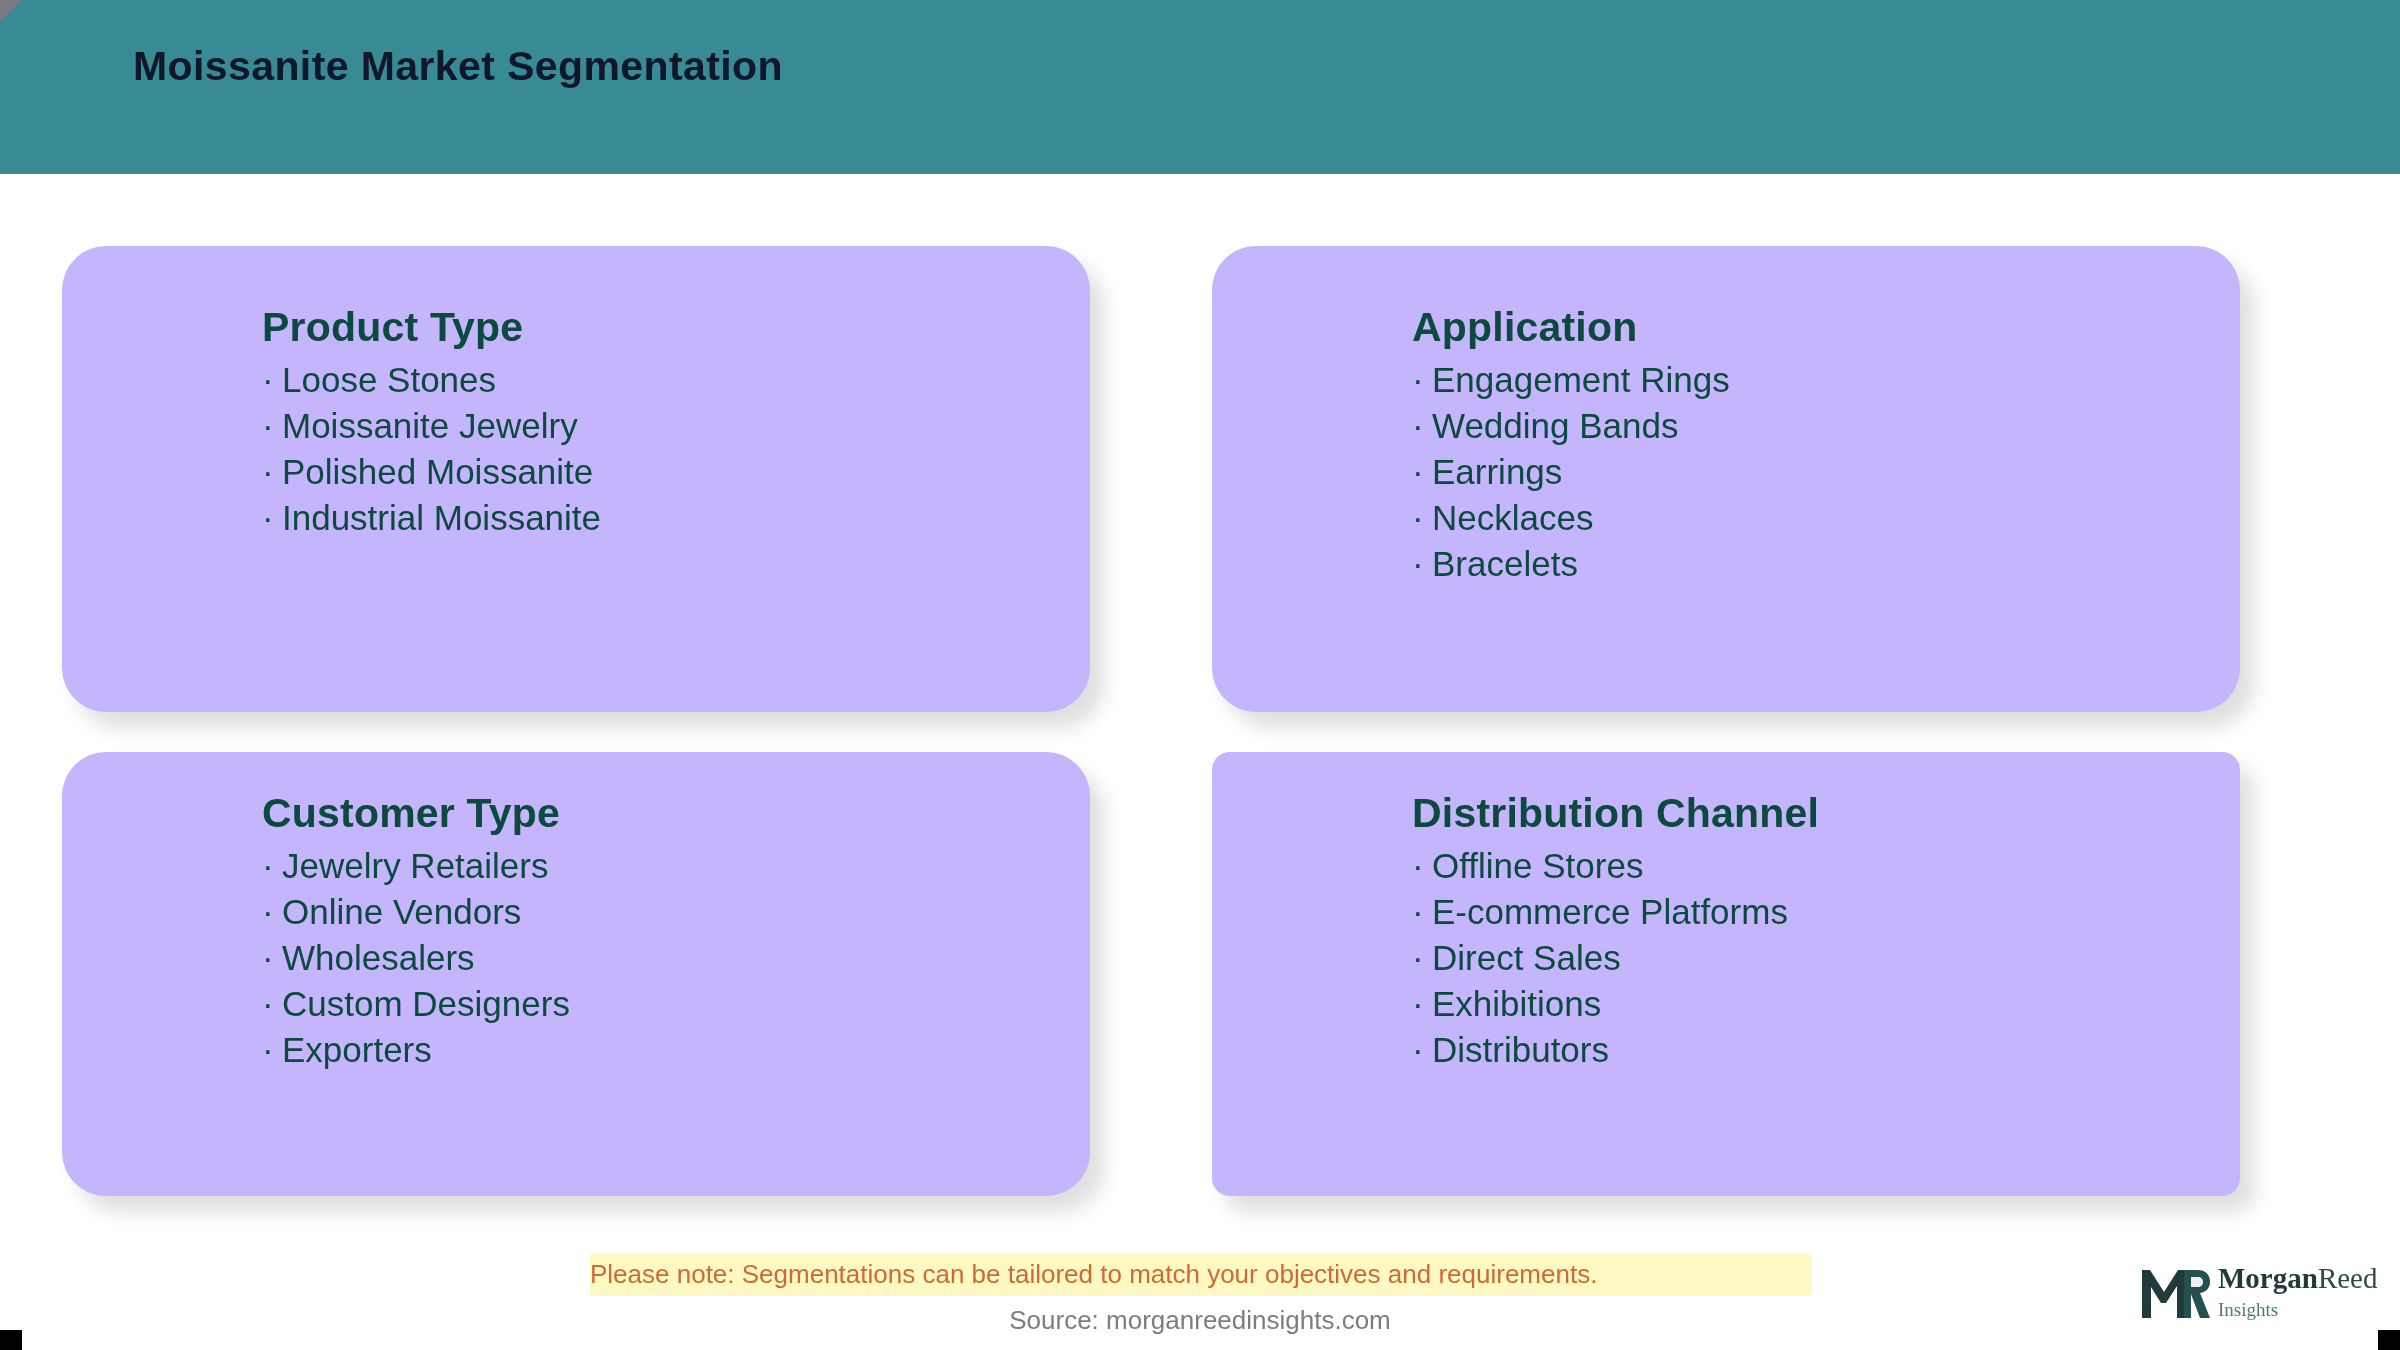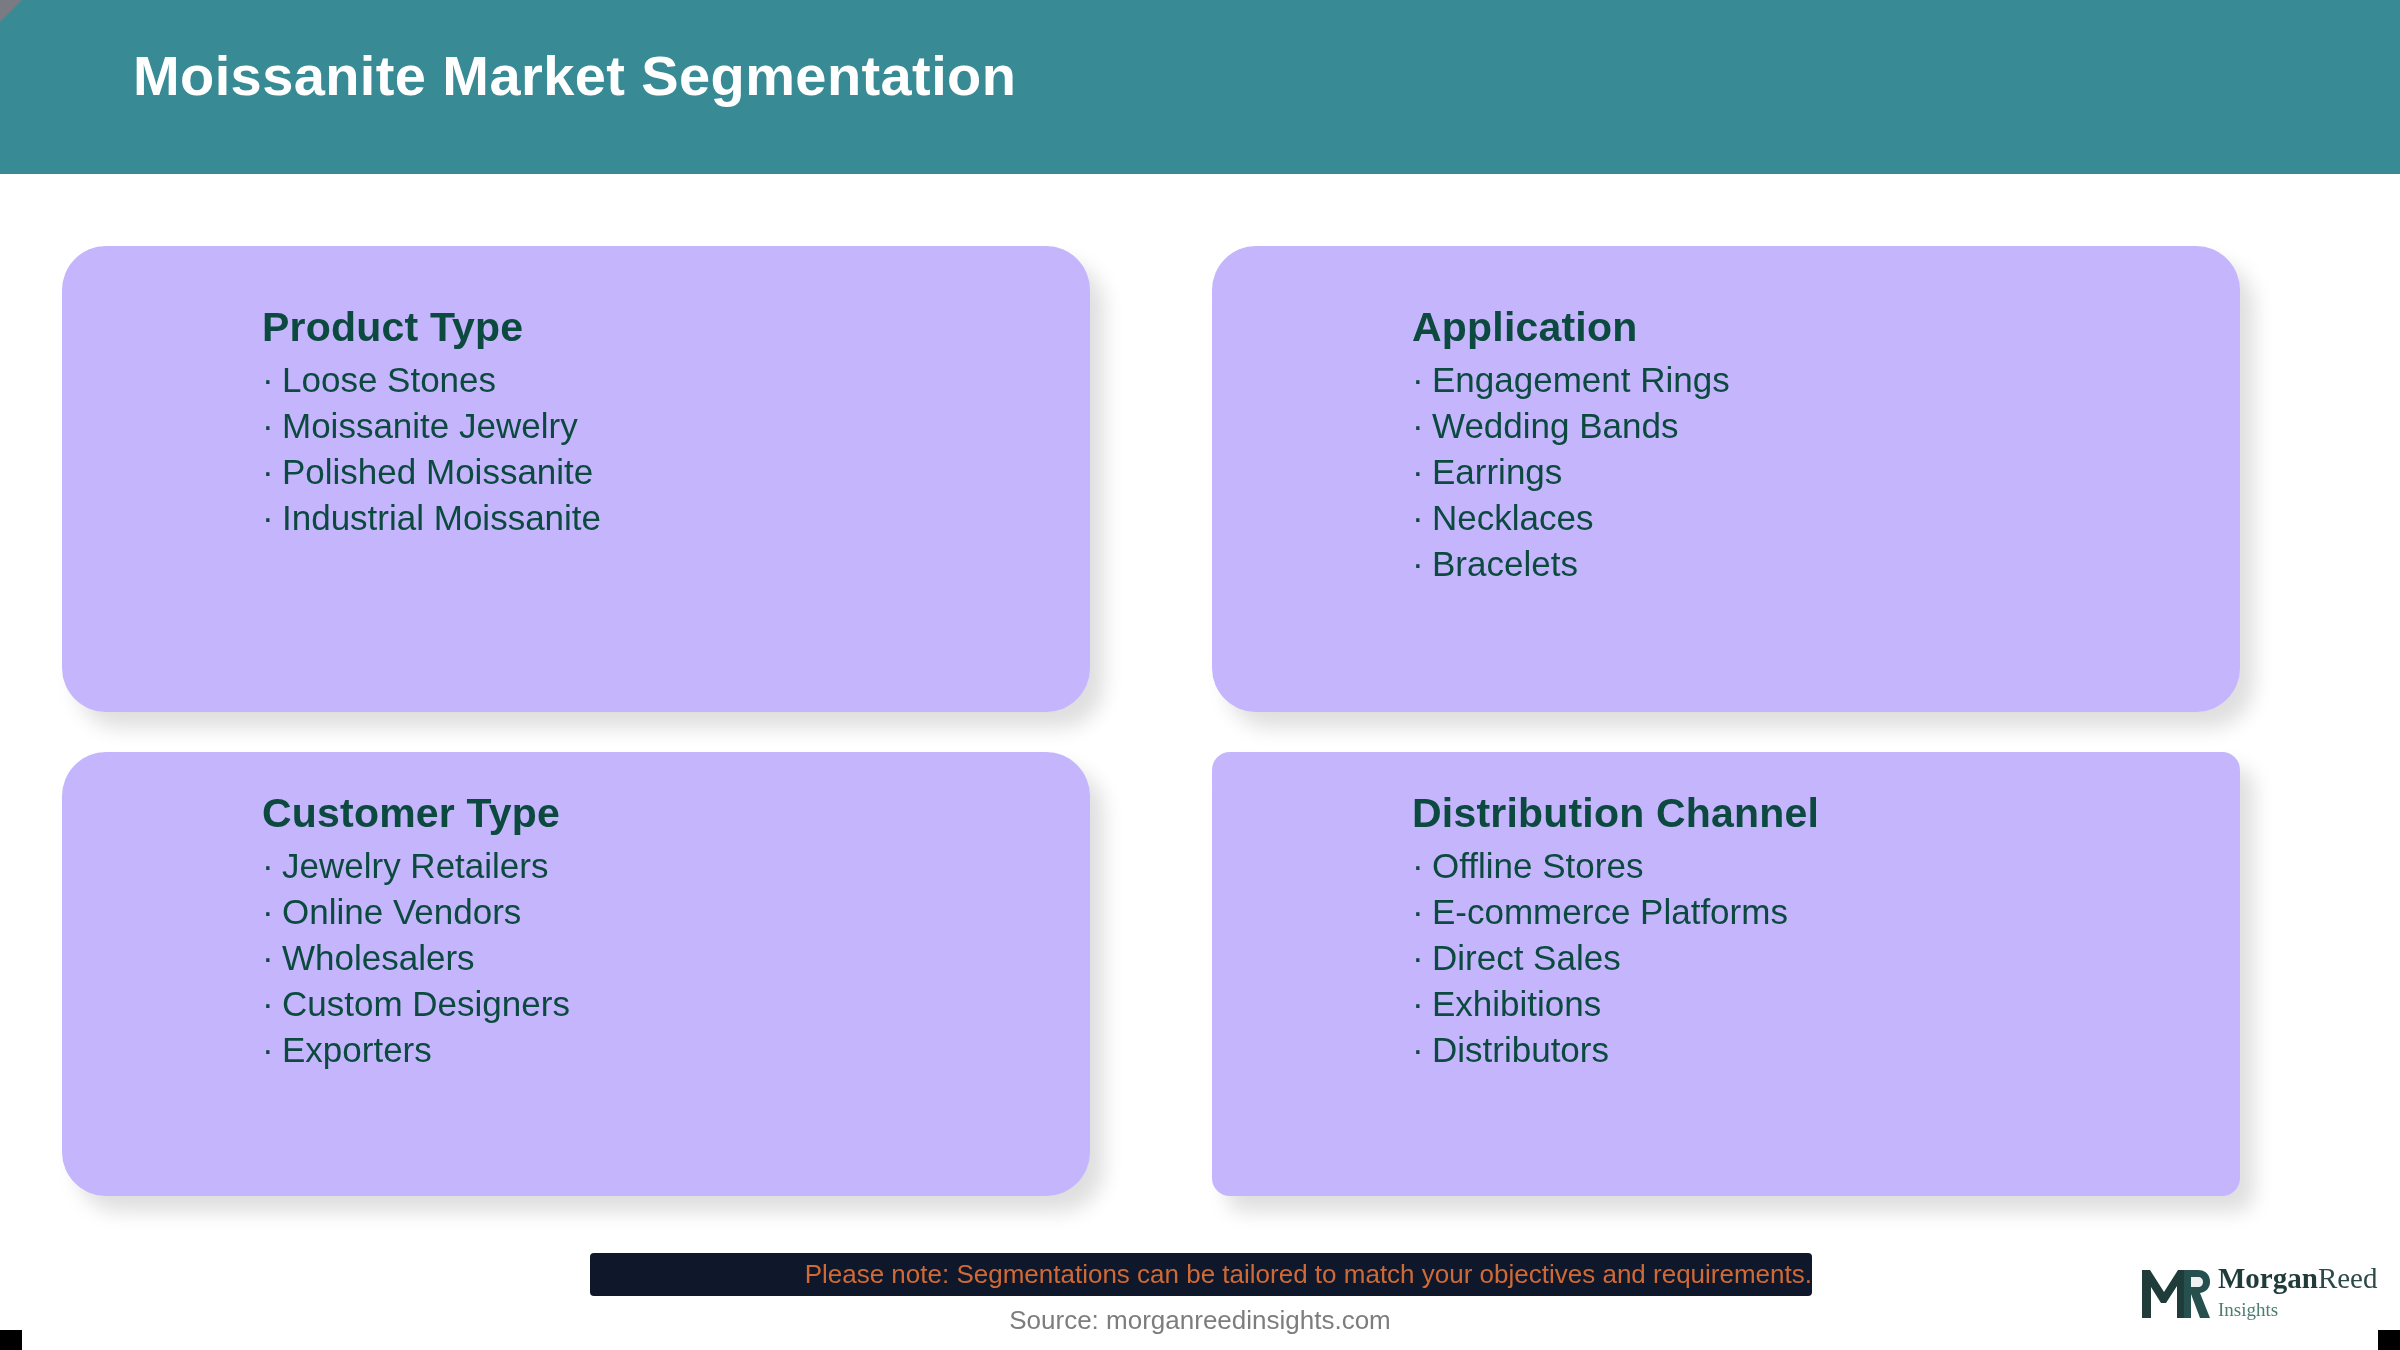--- a/index.html
+++ b/index.html
@@ -40,23 +40,23 @@
     top: 0;
     width: 0;
     height: 0;
     border-left: 22px solid #7a7a82;
     border-bottom: 22px solid transparent;
   }
   #page-title {
     position: absolute;
     left: 133px;
     top: 43px;
-    font-size: 56px;
+    font-size: 41px;
     font-weight: bold;
-    color: #ffffff;
+    color: #0f172a;
     letter-spacing: 0.4px;
     white-space: nowrap;
   }
 
   
   .card {
     position: absolute;
     background: #c4b5fd;
     border-radius: 44px;
     box-shadow: 14px 16px 20px rgba(0,0,0,0.13);
@@ -103,25 +103,25 @@
     color: #0c4a40;
   }
 
   
   #footer-note {
     position: absolute;
     left: 590px;
     top: 1253px;
     width: 1222px;
     height: 43px;
-    background: #0f172a;
+    background: #fef9c3;
     border-radius: 4px;
     display: flex;
     align-items: center;
-    justify-content: flex-end;
+    justify-content: flex-start;
   }
   #footer-note-text {
     font-size: 26px;
     color: #cf6a36;
     white-space: nowrap;
   }
   #source-line {
     position: absolute;
     left: 0;
     top: 1305px;

